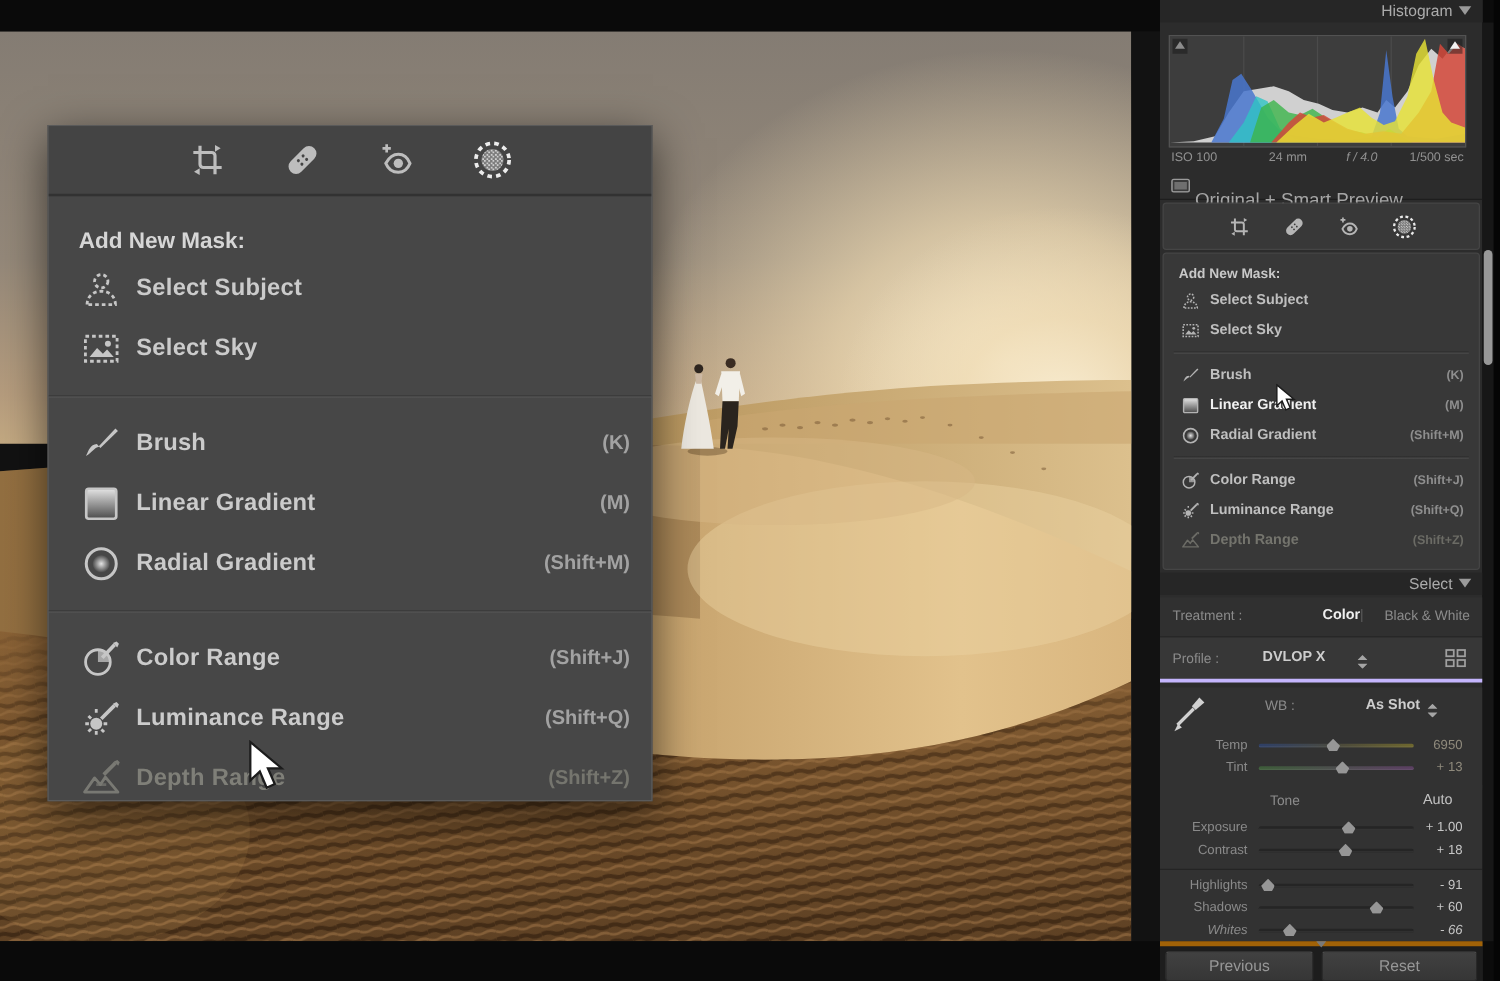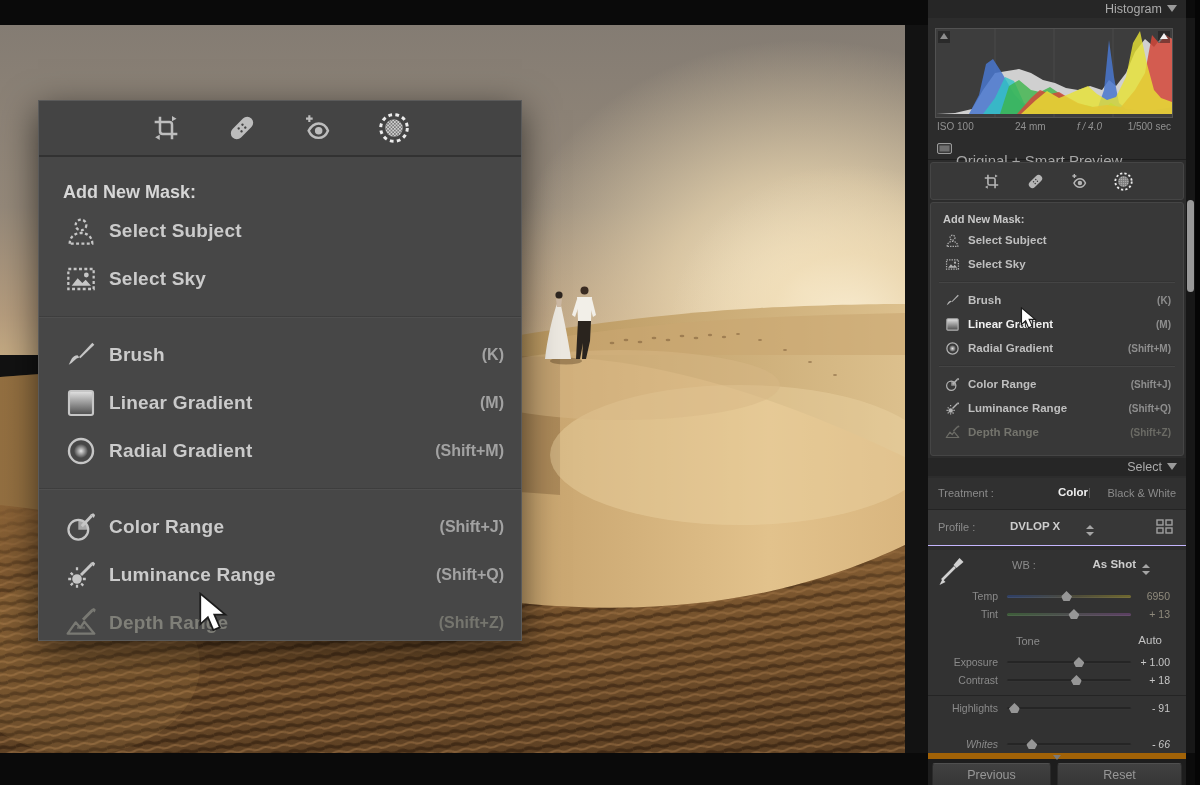--- a/index.html
+++ b/index.html
@@ -63,21 +63,21 @@
   .maskpanel .mrow.dim .lbl{color:#74746d;}
   .maskpanel .mrow.dim .sc{color:#6b6b65;}
   .maskpanel .mrow.dim .icn{color:#82827a;opacity:.7;}
   .maskpanel .mdiv{height:2px;margin:5px -2px;background:linear-gradient(#2b2b2b,#4d4d4d);}
   
   .row-treat{position:absolute;left:0;top:478px;width:258px;height:32px;background:#303030;border-bottom:1px solid #242424;box-sizing:border-box;}
   .row-treat .rl{position:absolute;left:10px;top:9px;font-size:11px;color:#8b8b8b;}
   .row-treat .cv{position:absolute;left:130px;top:8px;font-size:11.5px;font-weight:bold;color:#efefef;}
   .row-treat .sep{position:absolute;left:160px;top:8px;font-size:11px;color:#5c5c5c;}
   .row-treat .bw{position:absolute;right:10px;top:9px;font-size:11px;color:#8b8b8b;}
-  .row-profile{position:absolute;left:0;top:510px;width:258px;height:36px;background:#373737;border-bottom:1px solid #c4b5fd;box-sizing:border-box;}
+  .row-profile{position:absolute;left:0;top:510px;width:258px;height:36px;background:#373737;border-bottom:3px solid #c4b5fd;box-sizing:border-box;}
   .row-profile .rl{position:absolute;left:10px;top:11px;font-size:11px;color:#8b8b8b;}
   .row-profile .pv{position:absolute;left:82px;top:10px;font-size:11.5px;font-weight:bold;color:#cdcdcd;}
   .row-profile .ud{position:absolute;left:158px;top:12px;color:#a5a5a5;}
   .row-profile .grid{position:absolute;right:13px;top:9px;color:#a0a0a0;}
   .wb-sect{position:absolute;left:0;top:550px;width:258px;height:82px;background:#323232;border-bottom:1px solid #242424;box-sizing:border-box;}
   .tone-sect{position:absolute;left:0;top:628px;width:258px;height:68px;background:#323232;border-bottom:1px solid #242424;box-sizing:border-box;}
   .pres-sect{position:absolute;left:0;top:696px;width:258px;height:57px;background:#323232;overflow:hidden;}
   .dropper{position:absolute;left:8px;top:4px;color:#d0d0d0;}
   .wb-row{position:absolute;left:0;top:6px;width:258px;height:20px;}
   .wb-row .rl{position:absolute;left:84px;top:3px;font-size:11px;color:#8b8b8b;}
@@ -88,21 +88,21 @@
   .tone-row .auto{position:absolute;right:24px;top:1px;font-size:11.5px;color:#c2c2c2;}
   .srow{position:absolute;left:0;width:258px;height:16px;}
   .srow .sl{position:absolute;left:0;top:2px;width:70px;text-align:right;font-size:10.5px;color:#8a8a8a;}
   .srow .track{position:absolute;left:79px;top:7px;width:124px;height:3px;border-radius:2px;background:#252525;box-shadow:inset 0 -1px 0 rgba(255,255,255,.07);}
   .srow .track.temp{background:linear-gradient(90deg,#2e3f66,#4d4b3a 55%,#6e672e);}
   .srow .track.tint{background:linear-gradient(90deg,#3d5c39,#4e4c50 55%,#5b3f62);}
   .srow .thumb{position:absolute;top:-4px;width:11px;height:10px;background:#969696;transform:translateX(-50%);
       clip-path:polygon(50% 0,100% 55%,78% 100%,22% 100%,0 55%);}
   .srow .sv{position:absolute;right:16px;top:2px;width:46px;text-align:right;font-size:10.5px;color:#c6c6c6;}
   .srow .sv.dim{color:#8f8a7c;}
-  .footer{position:absolute;left:0;top:753px;width:258px;height:32px;background:#1d1d1d;border-top:6px solid #a16207;box-sizing:border-box;}
+  .footer{position:absolute;left:0;top:753px;width:258px;height:32px;background:#1d1d1d;border-top:4px solid #a16207;box-sizing:border-box;}
   .footer .btn{position:absolute;top:4px;height:24px;background:linear-gradient(#414141,#363636);
       border:1px solid #2a2a2a;border-top-color:#4f4f4f;border-radius:3px;box-sizing:border-box;
       font-size:12.5px;color:#979797;text-align:center;line-height:22px;}
   .footer .prev{left:4px;width:119px;} .footer .reset{left:129px;width:125px;}
   .footer .endmark{position:absolute;left:125px;top:-4px;width:0;height:0;border-left:4px solid transparent;border-right:4px solid transparent;border-top:5px solid #7a7a7a;}
   .scroll-track{position:absolute;left:1186px;top:18px;width:9px;height:735px;background:#171717;}
   .scroll-thumb{position:absolute;left:1187px;top:200px;width:7px;height:92px;border-radius:4px;background:#989898;}
   .right-black{position:absolute;left:1195px;top:0;width:5px;height:785px;background:#050505;}
 </style>
 </head>
@@ -629,20 +629,27 @@
     </div>
 
     <div class="pres-sect">
       <div class="srow" style="top:4px;">
         <span class="sl">Highlights</span>
         <div class="track">
             <div class="thumb" style="left: 6%;"></div>
           </div>
         <span class="sv">- 91</span>
       </div>
+      <div class="srow" style="top:22px;">
+        <span class="sl">Shadows</span>
+        <div class="track">
+            <div class="thumb" style="left: 76%;"></div>
+          </div>
+        <span class="sv">+ 60</span>
+      </div>
       <div class="srow" style="top:40px;font-style:italic;">
         <span class="sl">Whites</span>
         <div class="track">
             <div class="thumb" style="left: 20%;"></div>
           </div>
         <span class="sv">- 66</span>
       </div>
     </div>
 
     <div class="footer">

